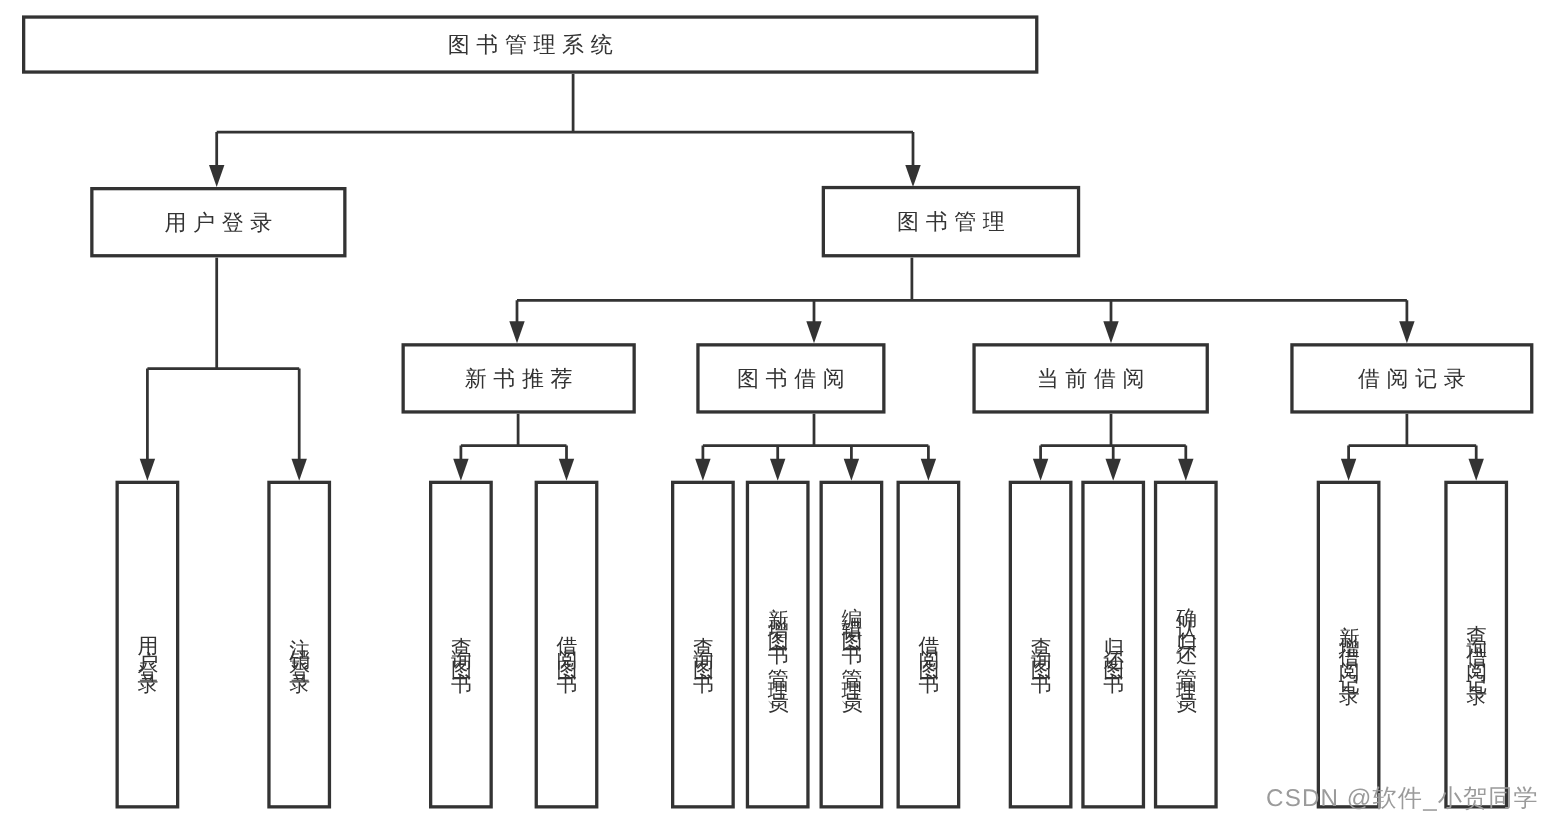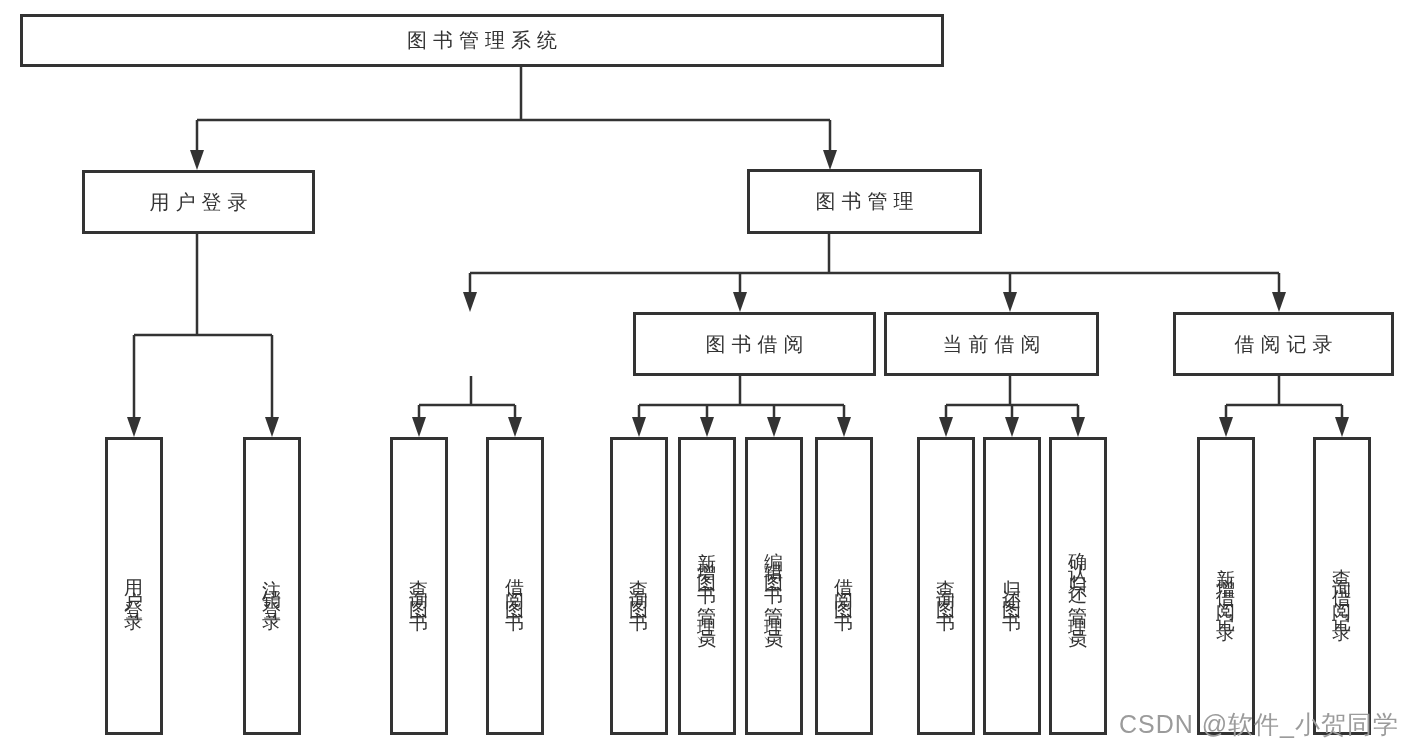--- a/index.html
+++ b/index.html
@@ -55,21 +55,21 @@
     font-size: 19px;
     letter-spacing: 11px;
     line-height: 1;
     white-space: nowrap;
   }
   #watermark {
     position: absolute;
     right: 6px;
     bottom: 6px;
     color: #9b9b9b;
-    font-size: 25px;
+    font-size: 22px;
     letter-spacing: 1px;
     white-space: nowrap;
     z-index: 5;
   }
 </style>
 </head>
 <body>
 
 <div id="canvas">
 
@@ -118,21 +118,22 @@
       <polygon points="1219,417 1233,417 1226,437"></polygon>
       <polygon points="1335,417 1349,417 1342,437"></polygon>
     </g>
   </svg>
 
   <div class="hbox" style="left:20px; top:14px; width:924px; height:53px;">图书管理系统</div>
 
   <div class="hbox" style="left:82px; top:170px; width:233px; height:64px;">用户登录</div>
   <div class="hbox" style="left:711px; top:169px; width:235px; height:65px;margin-left:36px;">图书管理</div>
 
-  <div class="hbox" style="left:633px; top:312px; width:243px; height:64px;">图书借阅</div>
+  <div class="hbox" style="left:365px; top:312px; width:213px; height:64px;">新书推荐</div>
+  <div class="hbox" style="left:633px; top:312px; width:172px; height:64px;">图书借阅</div>
   <div class="hbox" style="left:884px; top:312px; width:215px; height:64px;">当前借阅</div>
   <div class="hbox" style="left:1173px; top:312px; width:221px; height:64px;">借阅记录</div>
 
   <div class="vbox" style="left:105px;">
     <span>用户登录</span>
   </div>
   <div class="vbox" style="left:243px;">
     <span>注销登录</span>
   </div>
 

